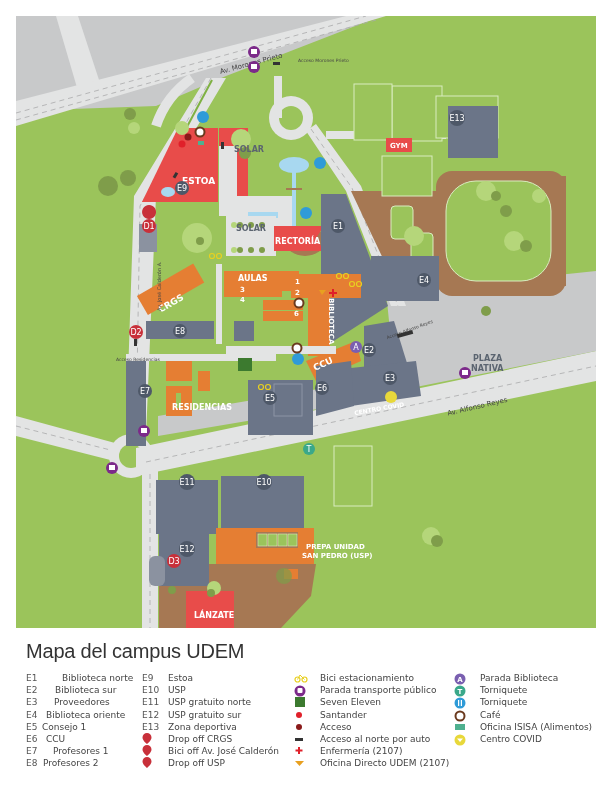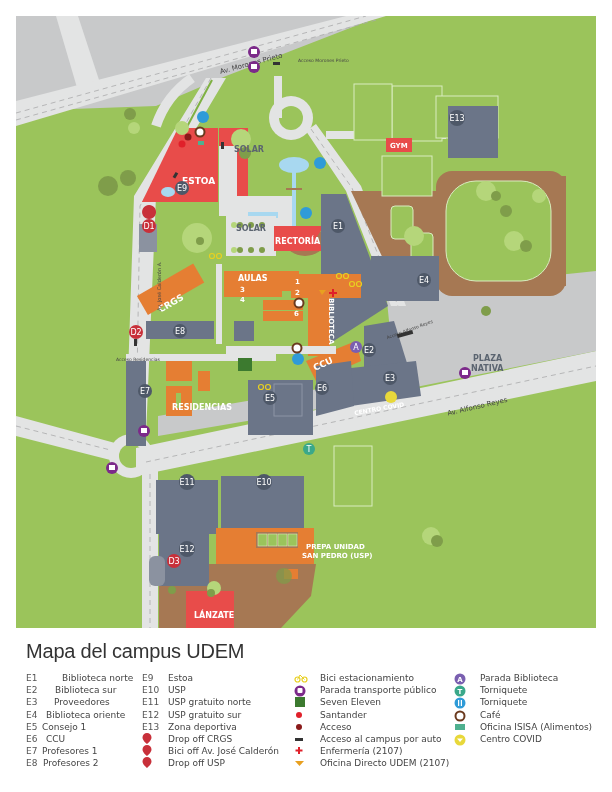--- a/index.html
+++ b/index.html
@@ -353,21 +353,21 @@
     <div class="legend-item">
         <span class="legend-code">E5</span>
         <span style="">Consejo 1</span>
       </div>
     <div class="legend-item">
         <span class="legend-code">E6</span>
         <span style="margin-left:4px">CCU</span>
       </div>
     <div class="legend-item">
         <span class="legend-code">E7</span>
-        <span style="margin-left:0">Profesores 1</span>
+        <span style="margin-left:11px">Profesores 1</span>
       </div>
     <div class="legend-item">
         <span class="legend-code">E8</span>
         <span style="margin-left:1px">Profesores 2</span>
       </div>
   </div>
 
   <div class="legend-col" style="left:116px;">
     <div class="legend-item">
         <span class="legend-code wide">E9</span>
@@ -440,21 +440,21 @@
     <div class="legend-item">
         <span class="legend-ico wide"><svg width="12" height="10">
             <circle cx="5" cy="5" r="3" fill="#8a1a1a"></circle>
           </svg></span>
         <span>Acceso</span>
       </div>
     <div class="legend-item">
         <span class="legend-ico wide"><svg width="12" height="10">
             <rect x="1" y="4" width="8" height="3" fill="#333"></rect>
           </svg></span>
-        <span>Acceso al campus por auto</span>
+        <span>Acceso al norte por auto</span>
       </div>
     <div class="legend-item">
         <span class="legend-ico wide"><svg width="12" height="10">
             <path d="M1.5,3.5 h2.5 v-2.5 h2 v2.5 h2.5 v2 h-2.5 v2.5 h-2 v-2.5 h-2.5 z" fill="#e0202a"></path>
           </svg></span>
         <span>Enfermería (2107)</span>
       </div>
     <div class="legend-item">
         <span class="legend-ico wide"><svg width="12" height="10">
             <polygon points="1,3 10,3 5.5,8" fill="#e8a020"></polygon>

